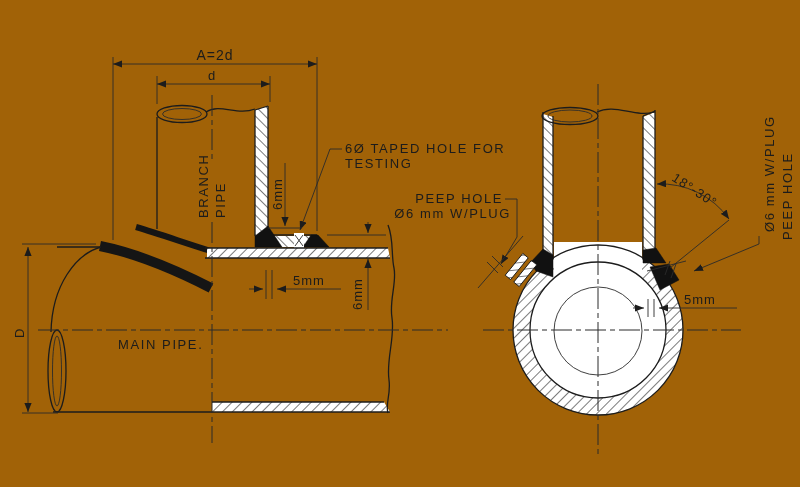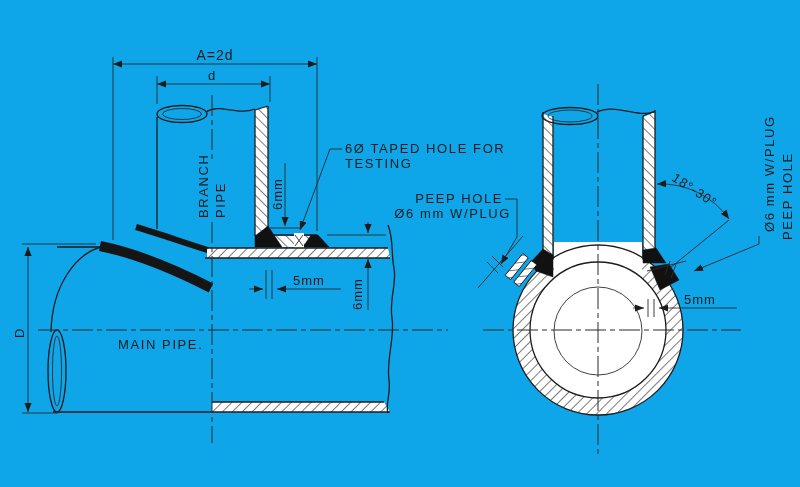--- a/index.html
+++ b/index.html
@@ -1,16 +1,16 @@
 <!DOCTYPE html>
 <html><head>
 <meta charset="utf-8">
 <style>
   html,body { margin:0; padding:0; background:#ffffff; }
-  .stage { position:relative; width:800px; height:487px; background:#0ea5e9; overflow:hidden; }
+  .stage { position:relative; width:800px; height:487px; background:#a16207; overflow:hidden; }
   svg { display:block; }
   text {
     font-family:"Liberation Sans", "DejaVu Sans", sans-serif;
     fill:#1c1c1c;
     font-size:13px;
     letter-spacing:1.6px;
   }
   .t-dim { font-size:13px; letter-spacing:1px; }
   .t-big { font-size:14px; letter-spacing:1px; }
   .ln   { stroke:#1c1c1c; stroke-width:1.3; fill:none; }

